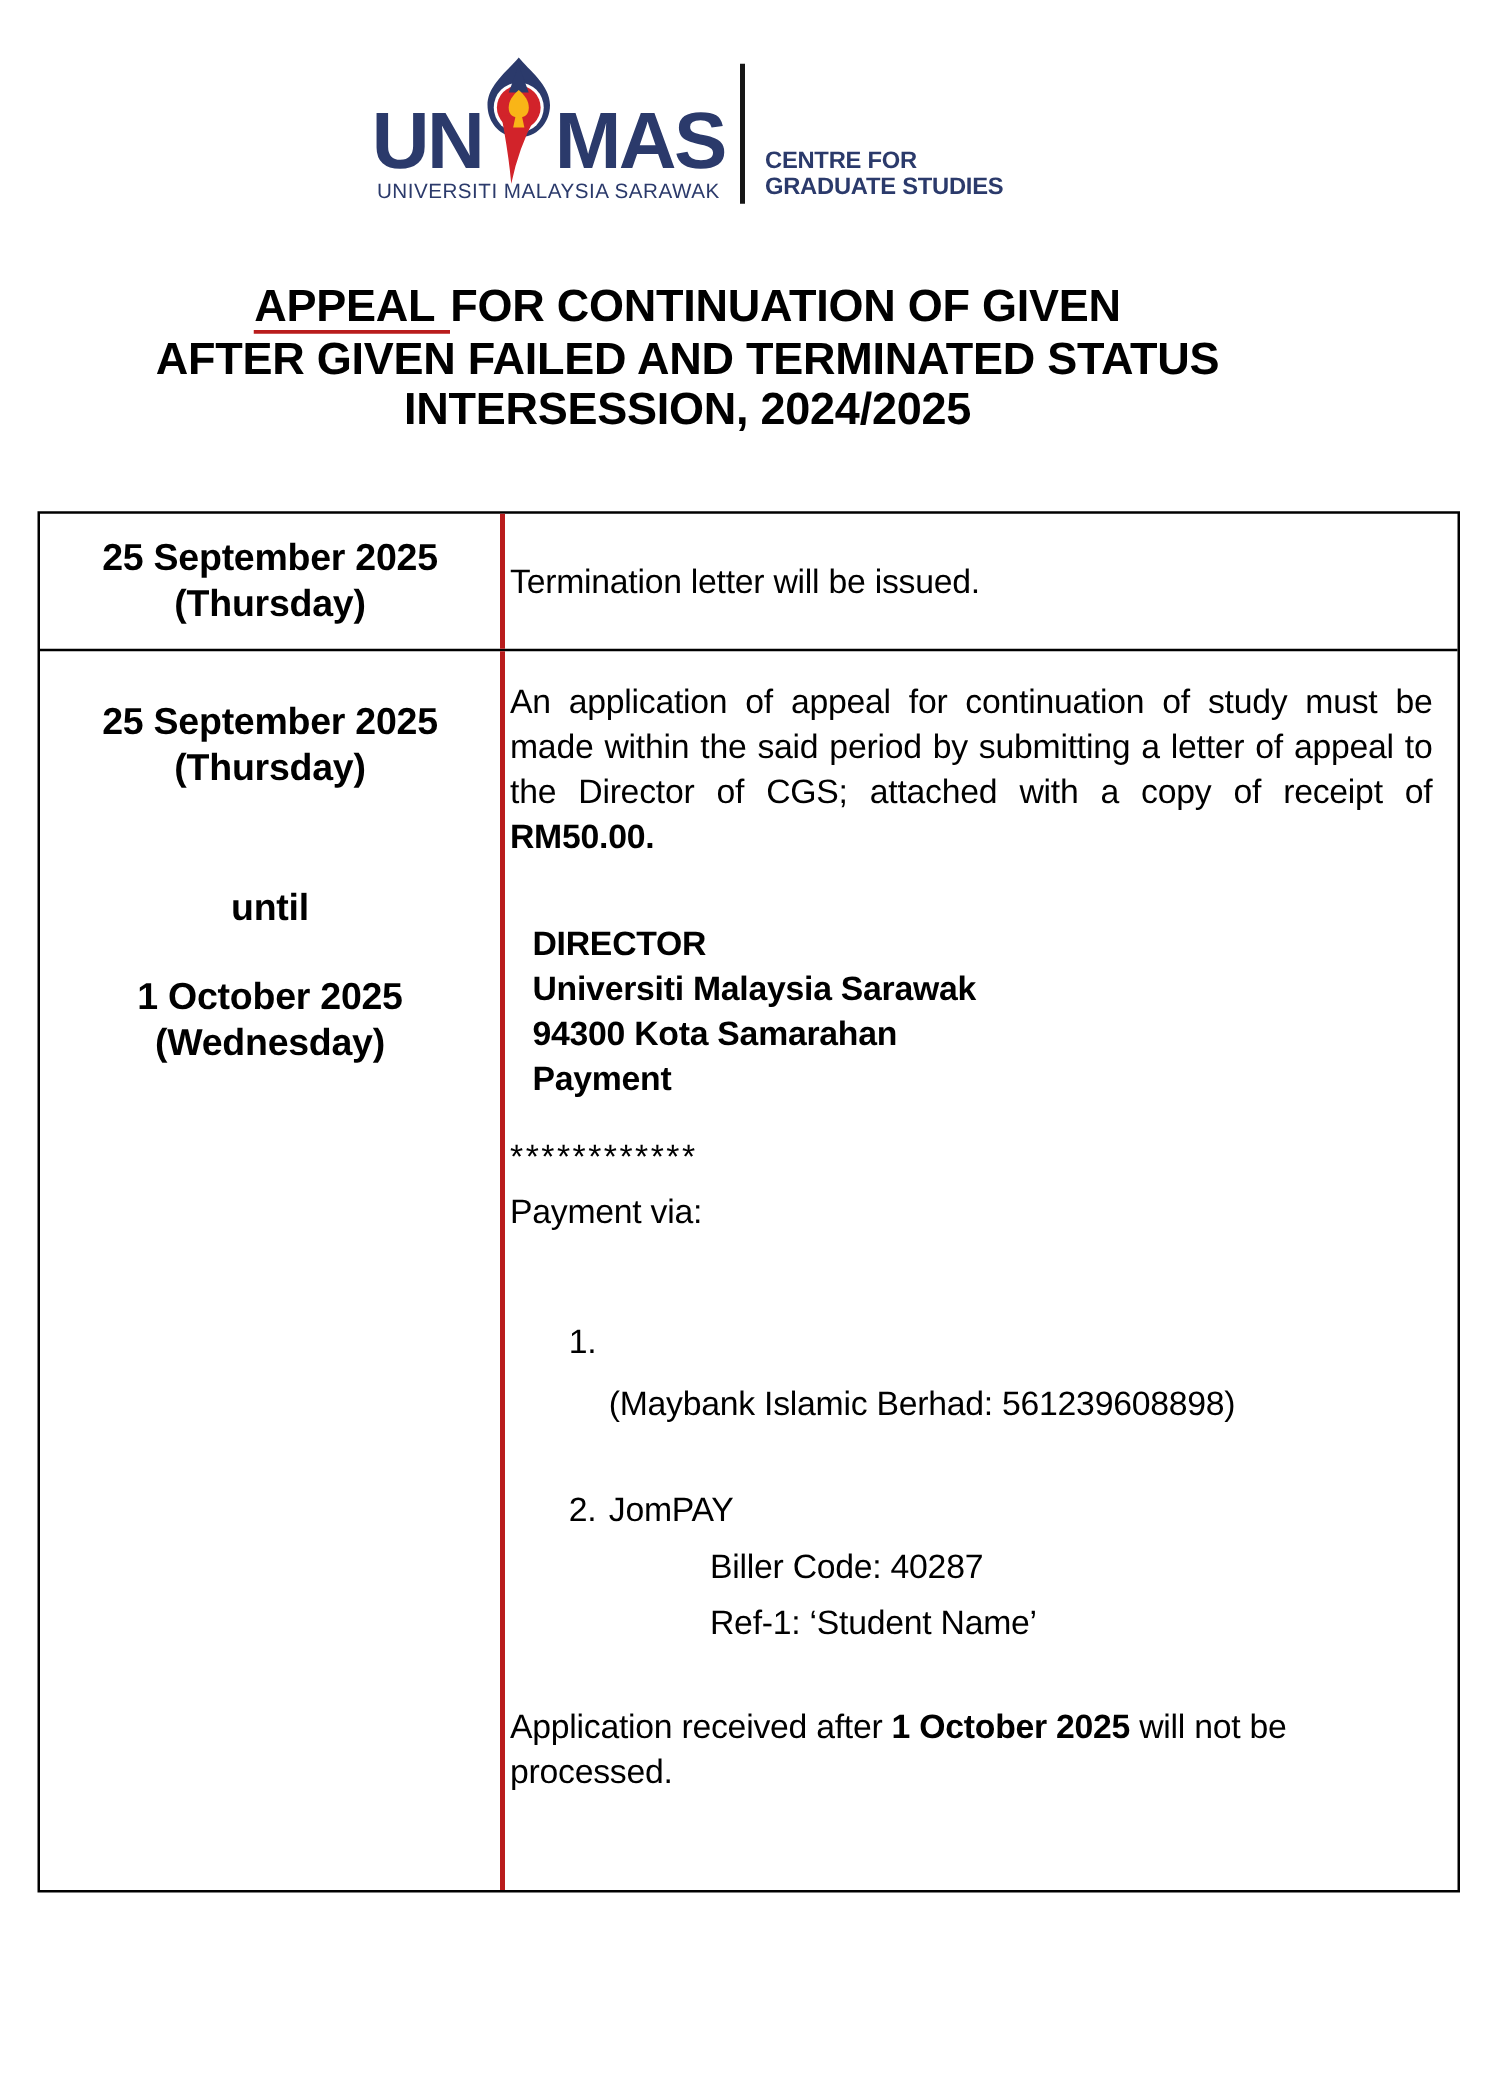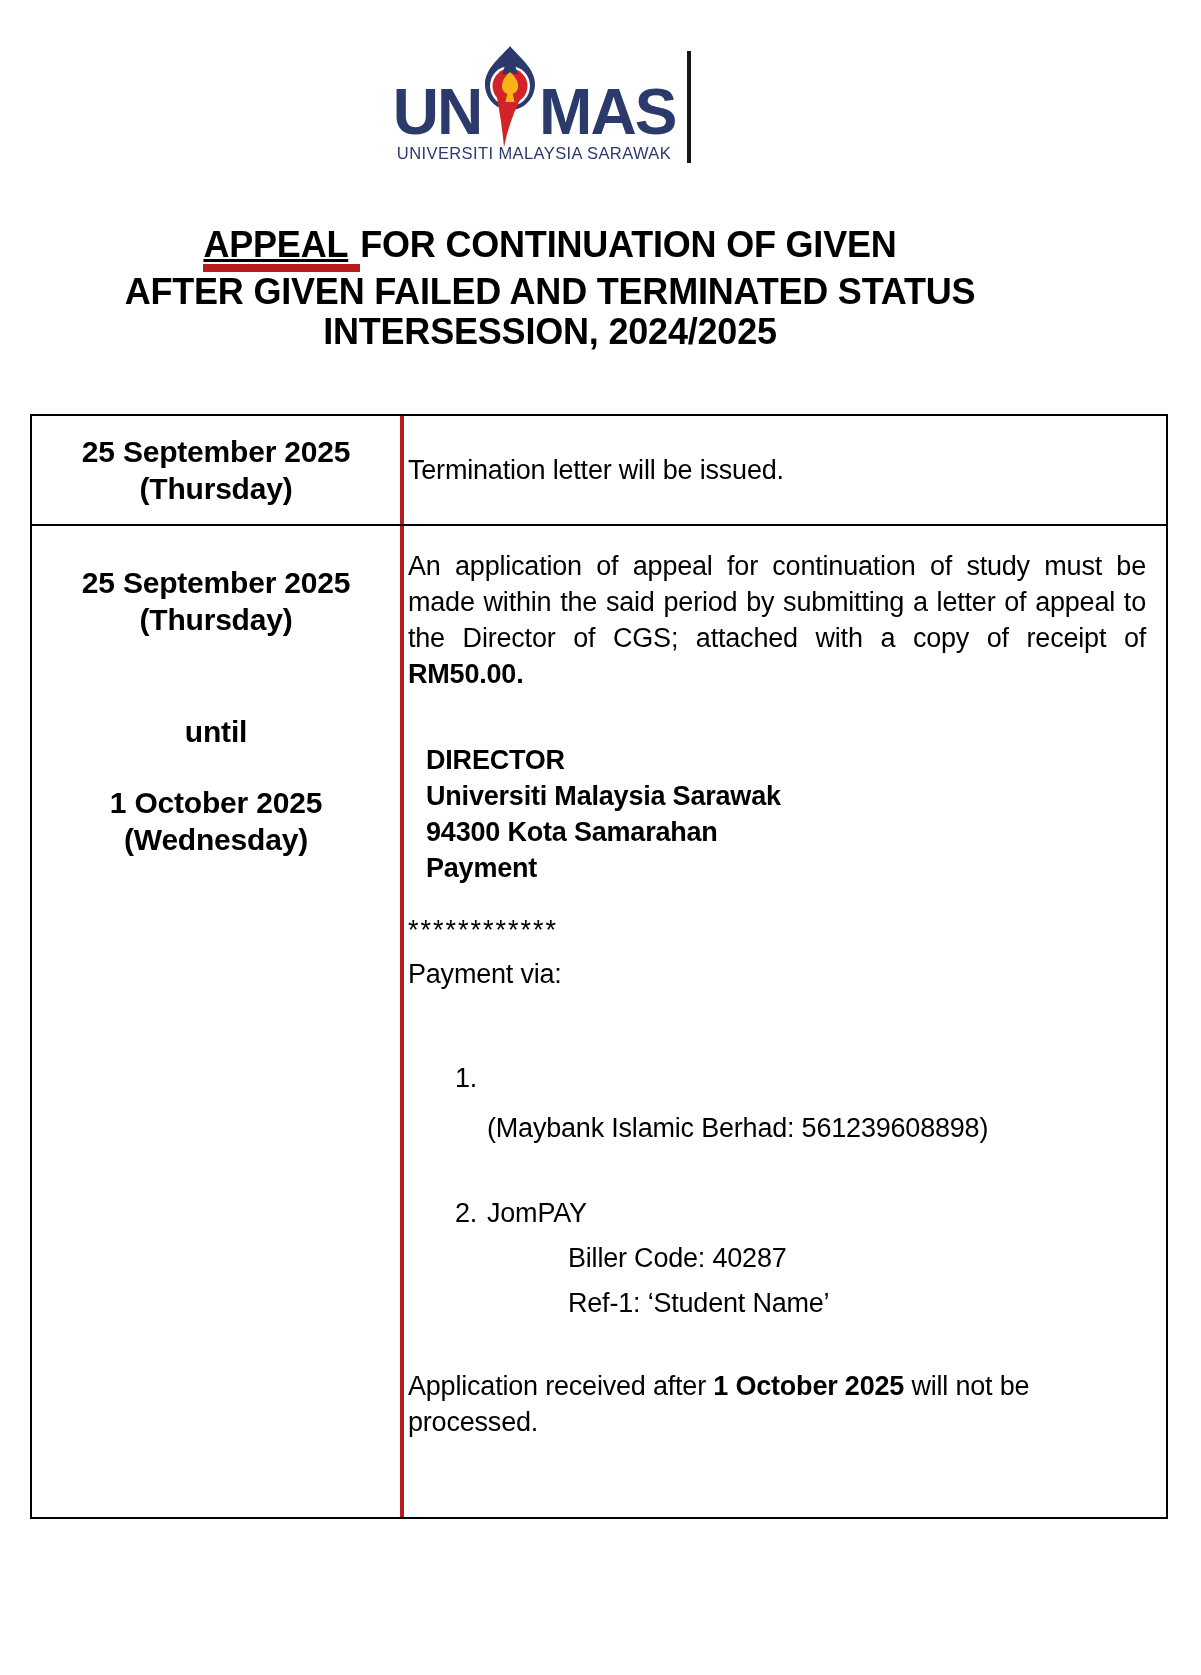--- a/index.html
+++ b/index.html
@@ -69,21 +69,21 @@
   }
   .title-main { font-size: 37px; line-height: 44px; }
   .title-sub  { font-size: 36px; line-height: 46px; }
   .u-line { border-bottom: 4px solid #000; display: inline-block; line-height: 1.05; }
 
   .subtitle-block {
     width: 1040px; margin: 62px 0 0 30px;
     text-align: center; font-weight: bold;
     font-size: 36px; line-height: 40px;
   }
-  .u-appeal { border-bottom: 8px solid #b91c1c; display: inline-block; line-height: 1.05; padding-right: 12px; text-decoration: underline; }
+  .u-appeal { border-bottom: 3px solid #b91c1c; display: inline-block; line-height: 1.05; padding-right: 12px; }
 
   
   .doc-table {
     width: 1138px;
     margin: 62px 0 0 30px;
     border: 2px solid #000;
   }
   .tr { display: grid; grid-template-columns: 372px 1fr; }
   .tr-1 { border-bottom: 2px solid #000; height: 110px; }
   .tr-2 { min-height: 991px; }
@@ -136,20 +136,24 @@
           <path d="M34 8 L26 30 L42 30 Z" fill="#2B3A6B" style="fill: var(--navy, #2B3A6B)"></path>
           <path d="M20 48 Q26 80 28 103 Q34 74 47 50 Z" fill="#D2232A" style="fill: var(--red, #D2232A)"></path>
           <path d="M34 28 C40 33 43.5 39.5 41.5 45.5 C39.5 51.5 28.5 51.5 26.5 45.5 C24.5 39.5 28 33 34 28 Z" fill="#F9B517" style="fill: var(--yellow, #F9B517)"></path>
           <path d="M32.5 44 L35.5 44 L38.5 58 L29.5 58 Z" fill="#F9B517" style="fill: var(--yellow, #F9B517)"></path>
         </svg>
         <span class="wordmark">MAS</span>
       </div>
       <div class="logo-sub">UNIVERSITI MALAYSIA SARAWAK</div>
     </div>
     <div class="logo-divider"></div>
+    <div class="logo-right">
+      <div>CENTRE FOR</div>
+      <div>GRADUATE STUDIES</div>
+    </div>
   </div>
 
 
   <div class="subtitle-block">
     <div><span class="u-appeal">APPEAL</span><span>FOR CONTINUATION OF GIVEN</span></div>
     <div>AFTER GIVEN FAILED AND TERMINATED STATUS</div>
     <div>INTERSESSION, 2024/2025</div>
   </div>
 
   <div class="doc-table">

